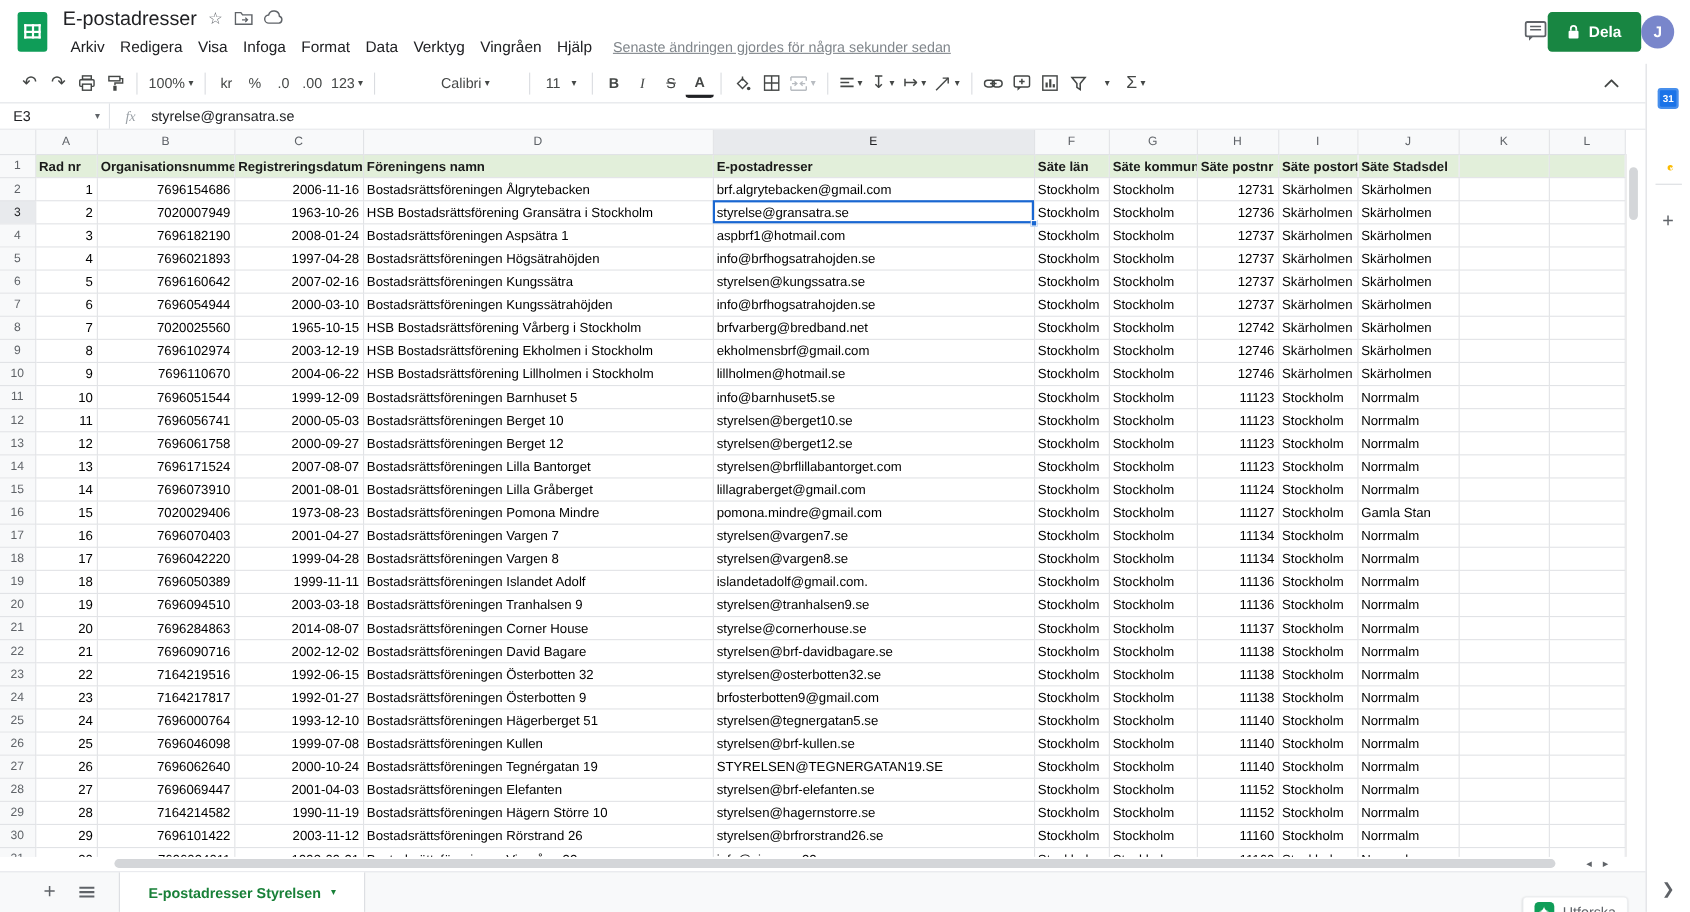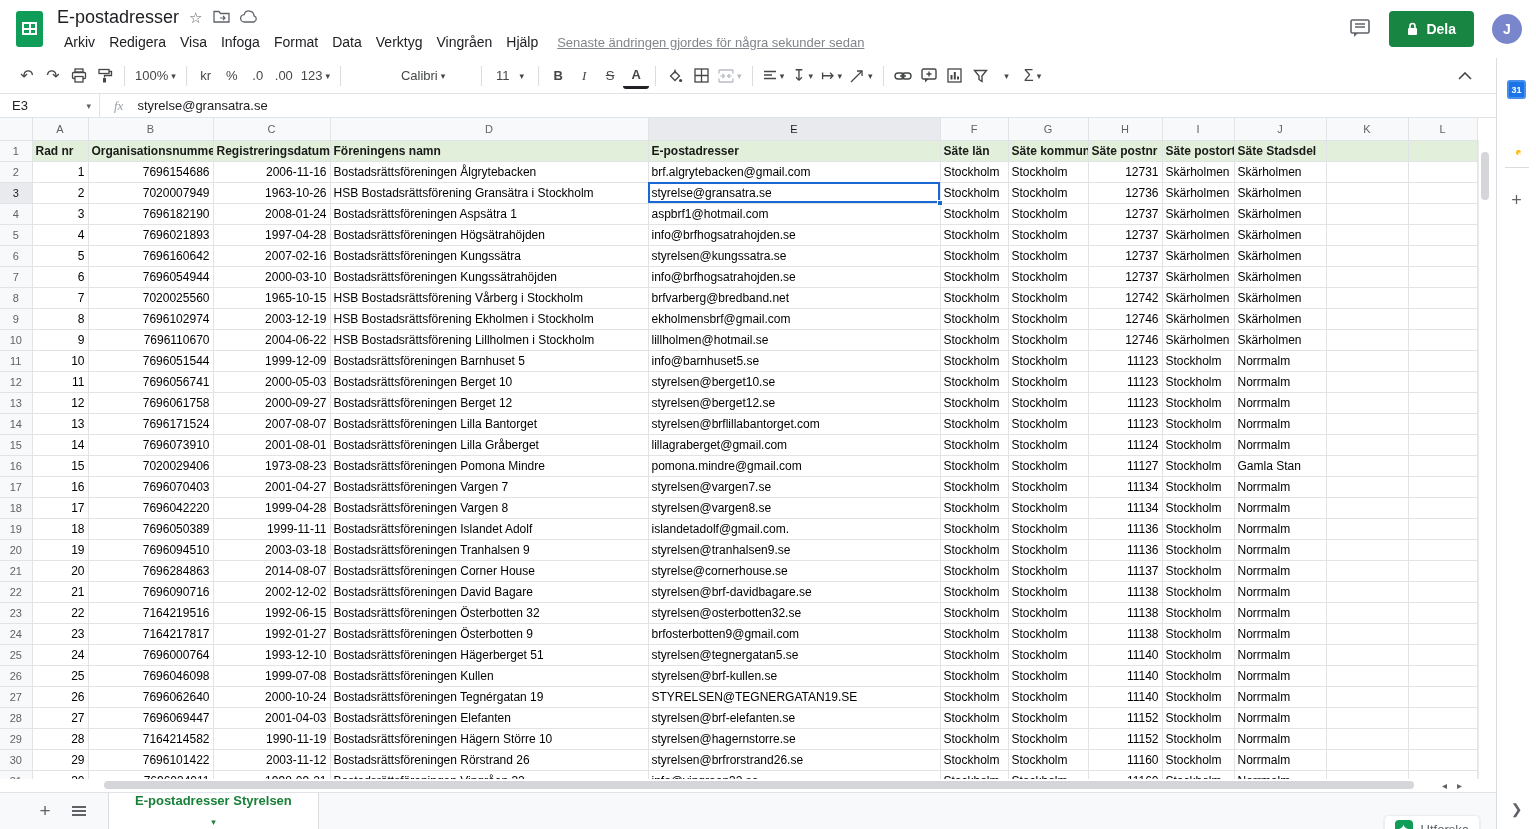--- a/index.html
+++ b/index.html
@@ -18,21 +18,21 @@
       linear-gradient(#fff,#fff) 0 0/2px 13px no-repeat,
       linear-gradient(#fff,#fff) 6.5px 0/2px 13px no-repeat,
       linear-gradient(#fff,#fff) 13px 0/2px 13px no-repeat; }
   .title-block { display:flex; flex-direction:column; justify-content:center; }
   .title-row { display:flex; align-items:center; gap:10px; height:26px; }
   .doc-title { font-size:18px; color:#202124; }
   .tb-ico { color:#5f6368; font-size:15px; line-height:1; cursor:pointer; }
   .menu-row { display:flex; align-items:center; height:24px; }
   .menu-item { font-size:14px; color:#202124; padding:2px 7px; border-radius:3px; cursor:pointer; }
   .last-edit { font-size:13px; color:#80868b; text-decoration:underline; margin-left:12px; white-space:nowrap; }
-  .topbar-right { margin-left:auto; display:flex; align-items:center; gap:18px; padding-right:14px; }
+  .topbar-right { margin-left:auto; display:flex; align-items:center; gap:0; padding-right:14px; }
   .share-btn { background:#188642; color:#fff; font-size:14px; font-weight:bold; border:none;
     border-radius:4px; height:36px; padding:0 18px; display:flex; align-items:center; gap:8px; cursor:pointer; }
   .avatar { width:30px; height:30px; border-radius:50%; background:#7986cb; color:#fff;
     display:flex; align-items:center; justify-content:center; font-size:14px; font-weight:bold; cursor:pointer; }
 
   
   .mainrow { flex:1; display:flex; min-height:0; }
   .leftcol { width:1496px; display:flex; flex-direction:column; min-width:0; }
 
   
@@ -83,21 +83,21 @@
   .hscrollrow { height:13px; position:relative; background:#fff; flex:0 0 auto; }
   .hthumb { position:absolute; top:2px; left:104px; right:82px; height:8px; border-radius:4px; background:#d4d6d9; cursor:pointer; }
   .harrows { position:absolute; right:34px; top:0; display:flex; gap:10px; color:#5f6368; font-size:10px; line-height:13px; cursor:pointer; }
 
   
   .tabbar { height:37px; background:#f8f9fa; border-top:1px solid #e0e3e7; display:flex; align-items:stretch; flex:0 0 auto; }
   .tabbar .sq { width:34px; display:flex; align-items:center; justify-content:center; color:#5f6368; cursor:pointer; }
   .tabbar .sq:first-child { margin-left:28px; }
   .plus-g { font-size:19px; }
   .sheettab { background:#fff; border-left:1px solid #dadce0; border-right:1px solid #dadce0;
-    display:flex; align-items:center; gap:9px; padding:0 26px; margin-left:12px; cursor:pointer;flex-direction:column; }
+    display:flex; align-items:center; gap:9px; padding:0 26px; margin-left:12px; cursor:pointer; }
   .sheettab .tname { font-size:13px; font-weight:bold; color:#188038; }
   .sheettab .dd { font-size:9px; color:#188038; }
   .explore { margin-left:auto; margin-right:16px; align-self:center; height:28px; background:#fff;
     border:1px solid #eceef0; box-shadow:0 1px 2px rgba(0,0,0,.15); border-radius:4px;
     display:flex; align-items:center; gap:8px; padding:0 10px; cursor:pointer;margin-top:36px; }
   .explore .eicon { width:18px; height:18px; border-radius:4px; background:#0f9d58; position:relative; }
   .explore .eicon::after { content:"✦"; position:absolute; inset:0; color:#fff; font-size:12px; line-height:18px; text-align:center; }
   .explore .etext { font-size:13px; color:#5f6368; }
 
   

